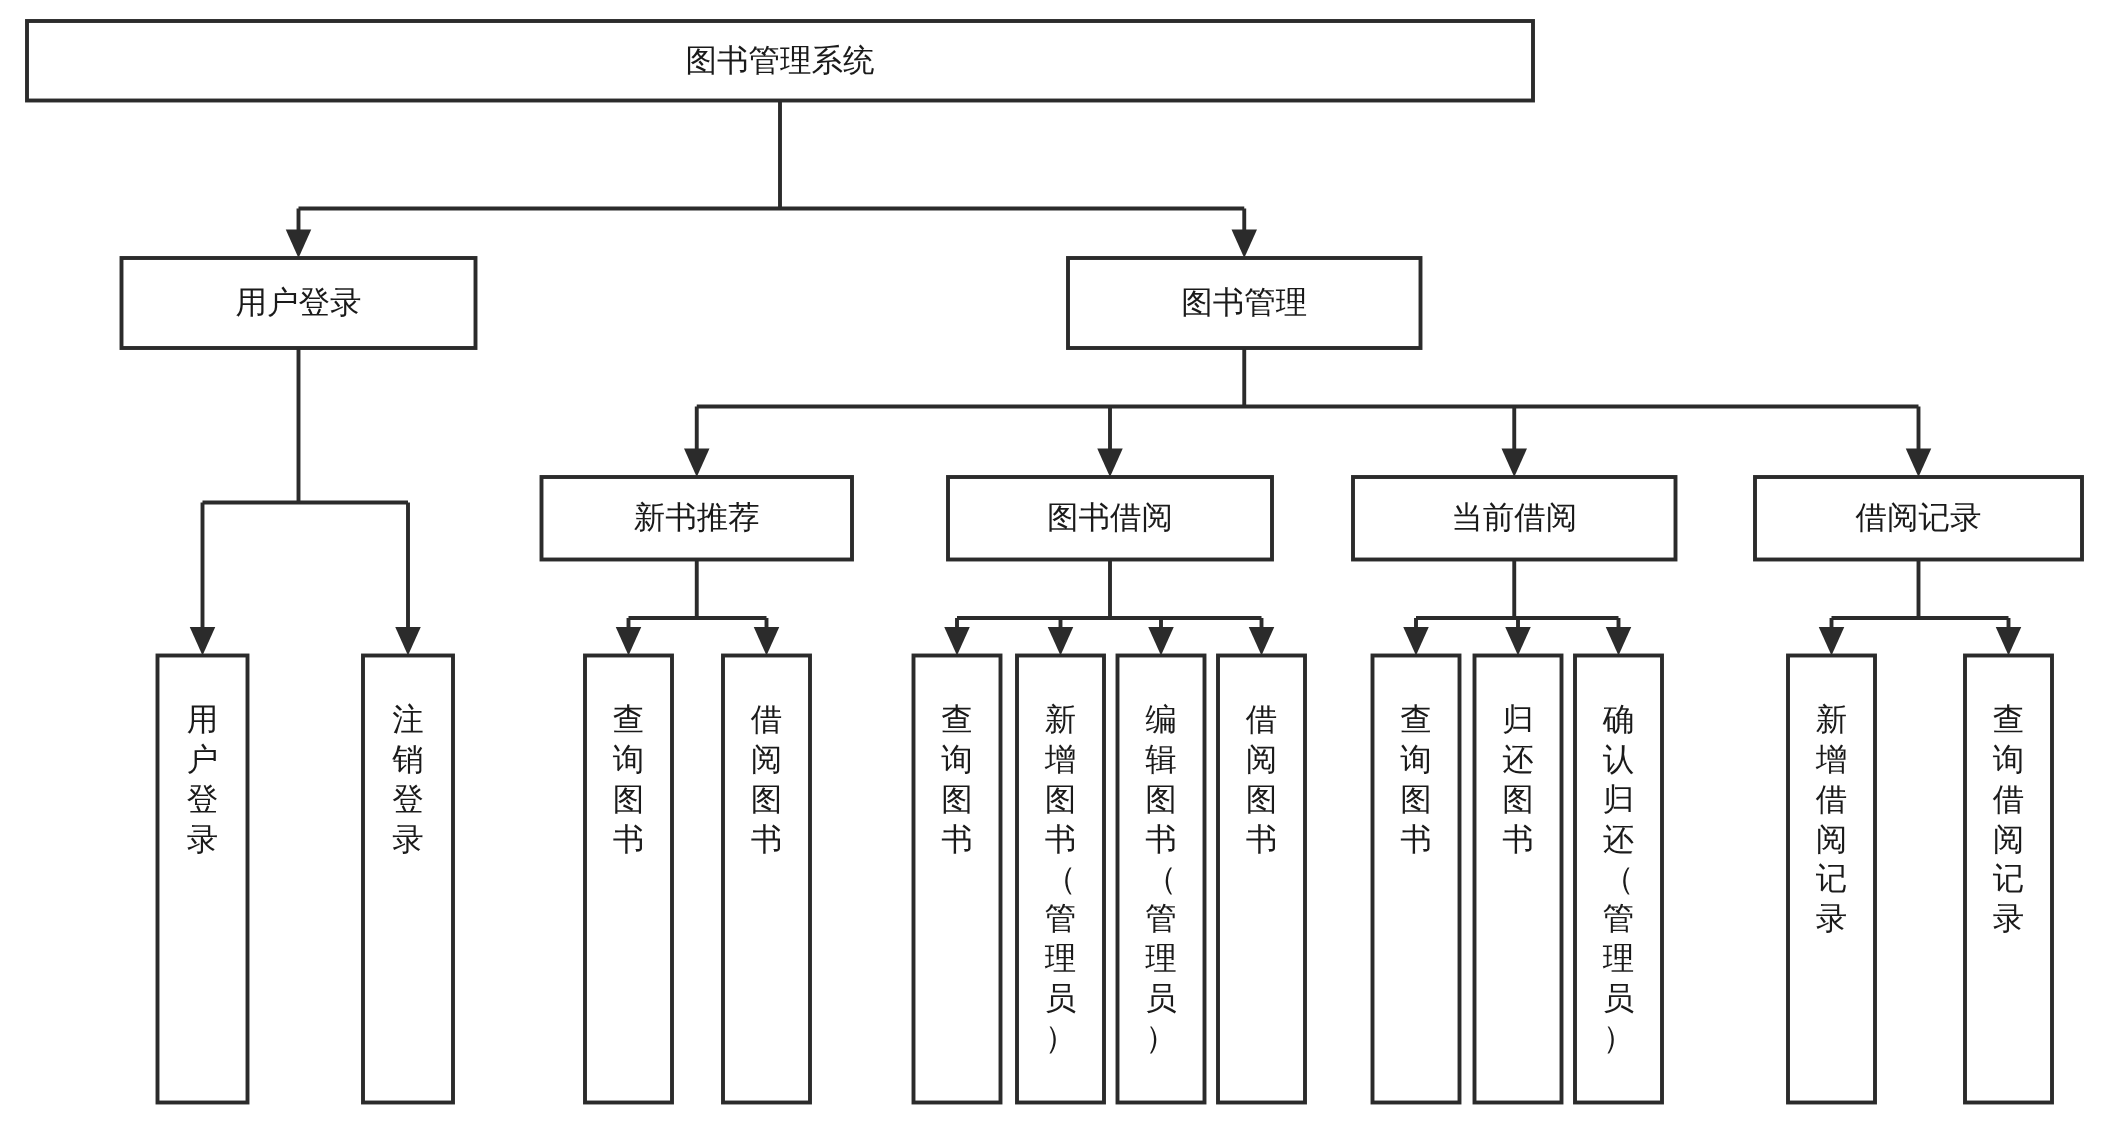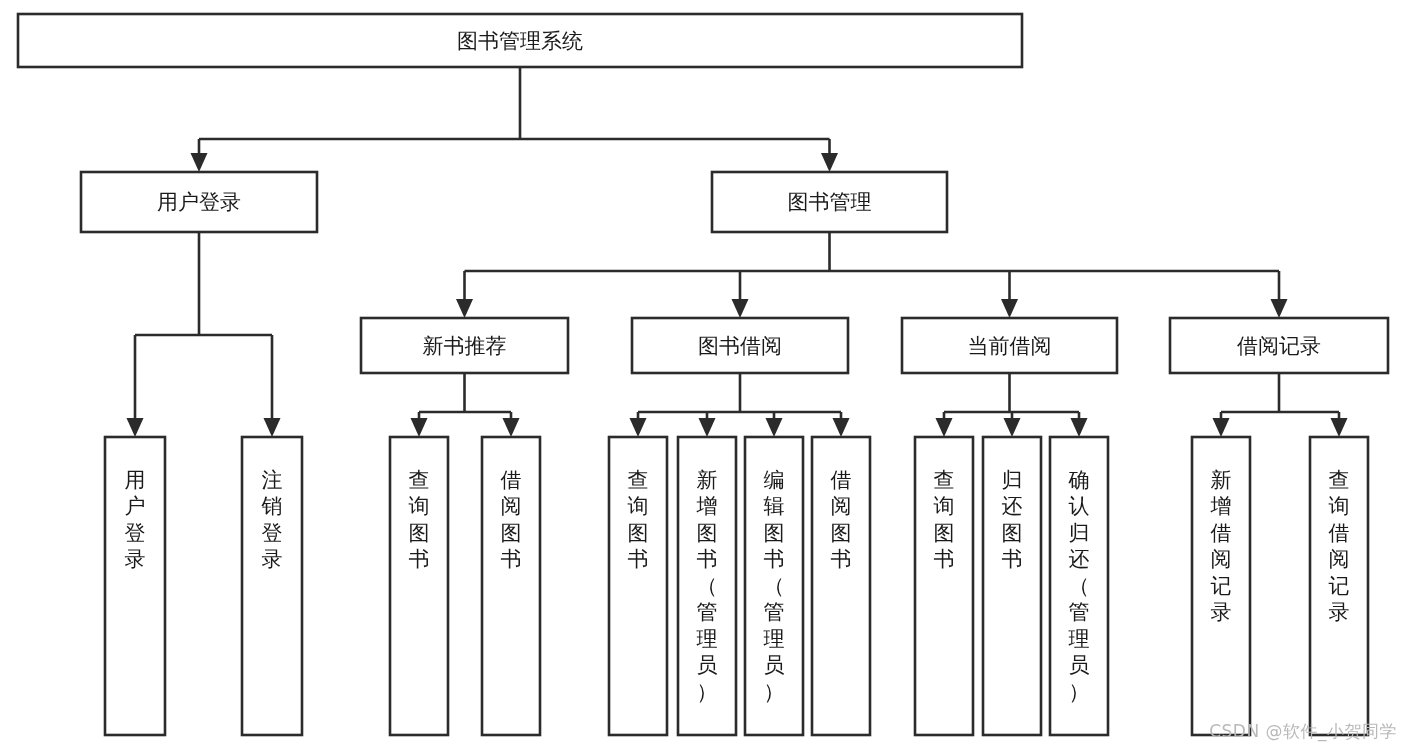--- a/index.html
+++ b/index.html
@@ -201,14 +201,13 @@
         <g>
           <rect x="1192" y="437" width="58" height="298" class="node-box"></rect>
           <text x="1221" y="486.875" class="node-label-vertical"><tspan x="1221" dy="0">新</tspan><tspan x="1221" dy="26.5">增</tspan><tspan x="1221" dy="26.5">借</tspan><tspan x="1221" dy="26.5">阅</tspan><tspan x="1221" dy="26.5">记</tspan><tspan x="1221" dy="26.5">录</tspan></text>
         </g>
         <g>
           <rect x="1310" y="437" width="58" height="298" class="node-box"></rect>
           <text x="1339" y="486.875" class="node-label-vertical"><tspan x="1339" dy="0">查</tspan><tspan x="1339" dy="26.5">询</tspan><tspan x="1339" dy="26.5">借</tspan><tspan x="1339" dy="26.5">阅</tspan><tspan x="1339" dy="26.5">记</tspan><tspan x="1339" dy="26.5">录</tspan></text>
         </g>
       </g>
   </svg>
-  <div class="watermark">CSDN @软件_小贺同学</div>
 </div>
 
 </body></html>

